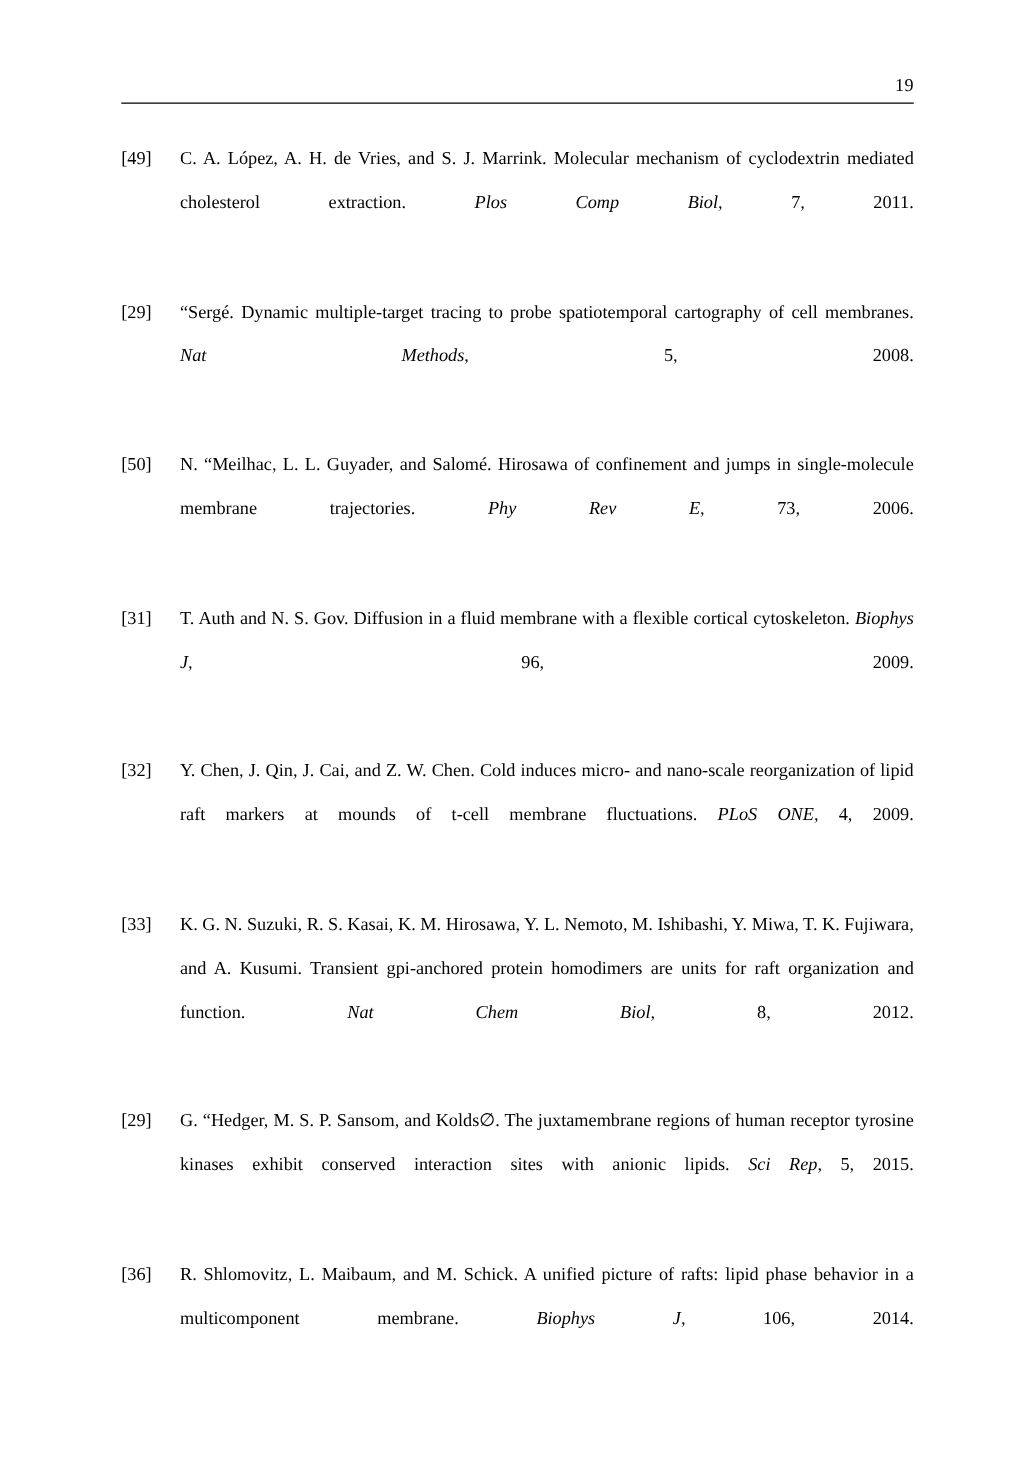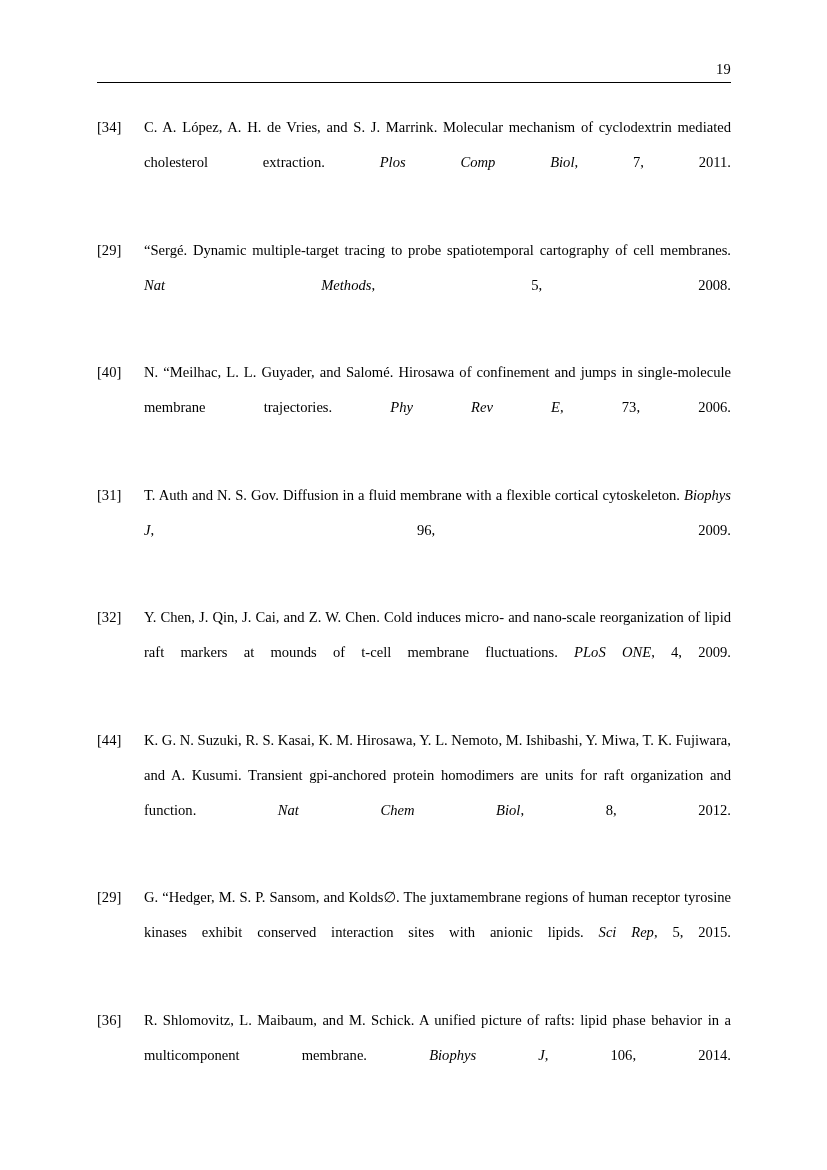--- a/index.html
+++ b/index.html
@@ -89,41 +89,41 @@
 
 <div class="page">
 
   <div class="header">
     <div class="folio">19</div>
     <div class="header-rule"></div>
   </div>
 
   <div class="biblio">
       <div class="ref">
-        <span class="ref-label">[34]</span>
+        <span class="ref-label">[49]</span>
         <span class="ref-body"><span>C. A. López, A. H. de Vries, and S. J. Marrink. Molecular mechanism of cyclodextrin mediated cholesterol extraction. </span><span class="jrnl">Plos Comp Biol</span><span>, 7, 2011.</span></span>
       </div>
       <div class="ref">
         <span class="ref-label">[29]</span>
         <span class="ref-body"><span>“Sergé. Dynamic multiple-target tracing to probe spatiotemporal cartography of cell membranes. </span><span class="jrnl">Nat Methods</span><span>, 5, 2008.</span></span>
       </div>
       <div class="ref">
-        <span class="ref-label">[40]</span>
+        <span class="ref-label">[50]</span>
         <span class="ref-body"><span>N. “Meilhac, L. L. Guyader, and Salomé. Hirosawa of confinement and jumps in single-molecule membrane trajectories. </span><span class="jrnl">Phy Rev E</span><span>, 73, 2006.</span></span>
       </div>
       <div class="ref">
         <span class="ref-label">[31]</span>
         <span class="ref-body"><span>T. Auth and N. S. Gov. Diffusion in a fluid membrane with a flexible cortical cytoskeleton. </span><span class="jrnl">Biophys J</span><span>, 96, 2009.</span></span>
       </div>
       <div class="ref">
         <span class="ref-label">[32]</span>
         <span class="ref-body"><span>Y. Chen, J. Qin, J. Cai, and Z. W. Chen. Cold induces micro- and nano-scale reorganization of lipid raft markers at mounds of t-cell membrane fluctuations. </span><span class="jrnl">PLoS ONE</span><span>, 4, 2009.</span></span>
       </div>
       <div class="ref">
-        <span class="ref-label">[44]</span>
+        <span class="ref-label">[33]</span>
         <span class="ref-body"><span>K. G. N. Suzuki, R. S. Kasai, K. M. Hirosawa, Y. L. Nemoto, M. Ishibashi, Y. Miwa, T. K. Fujiwara, and A. Kusumi. Transient gpi-anchored protein homodimers are units for raft organization and function. </span><span class="jrnl">Nat Chem Biol</span><span>, 8, 2012.</span></span>
       </div>
       <div class="ref">
         <span class="ref-label">[29]</span>
         <span class="ref-body"><span>G. “Hedger, M. S. P. Sansom, and Kolds∅. The juxtamembrane regions of human receptor tyrosine kinases exhibit conserved interaction sites with anionic lipids. </span><span class="jrnl">Sci Rep</span><span>, 5, 2015.</span></span>
       </div>
       <div class="ref">
         <span class="ref-label">[36]</span>
         <span class="ref-body"><span>R. Shlomovitz, L. Maibaum, and M. Schick. A unified picture of rafts: lipid phase behavior in a multicomponent membrane. </span><span class="jrnl">Biophys J</span><span>, 106, 2014.</span></span>
       </div>

